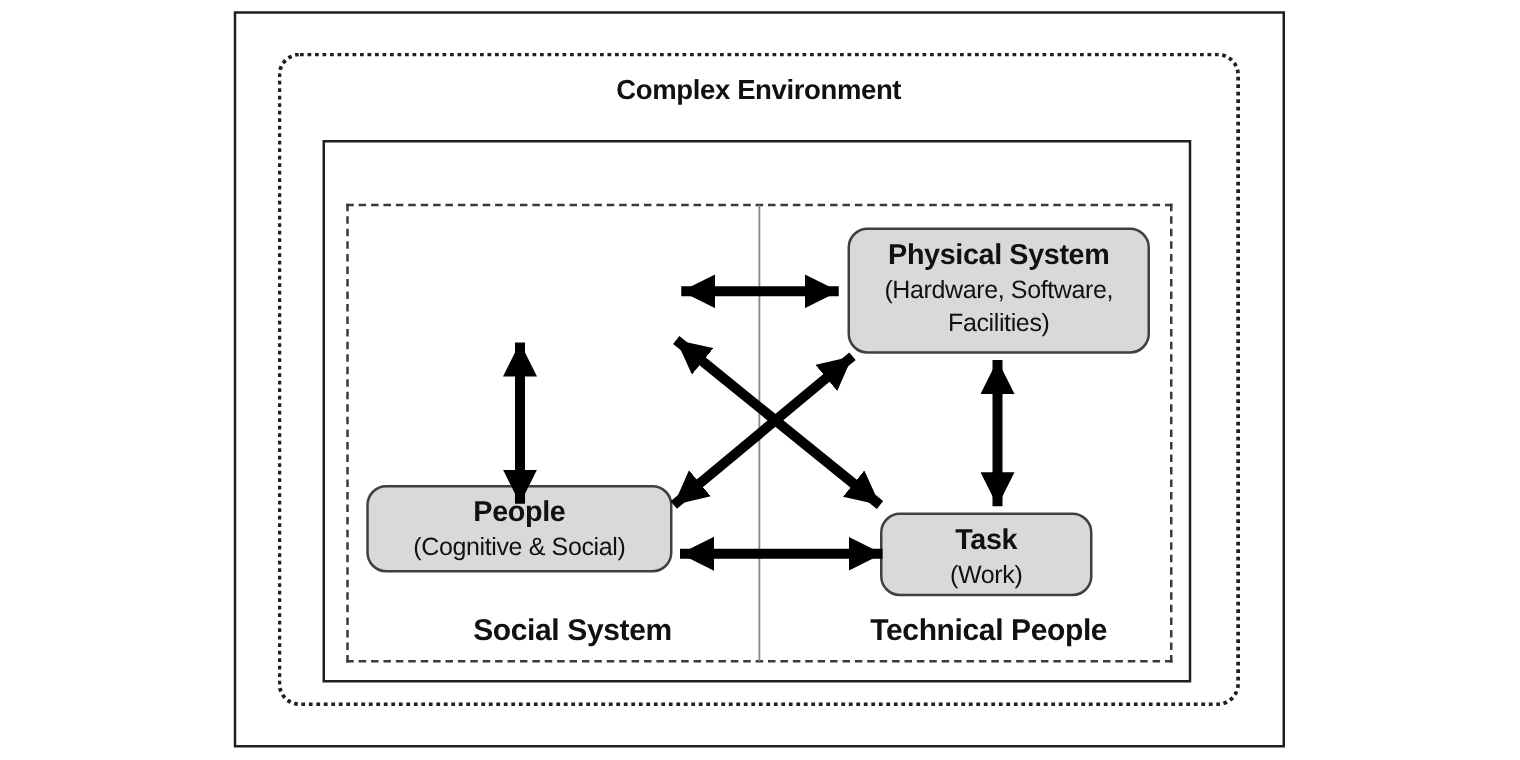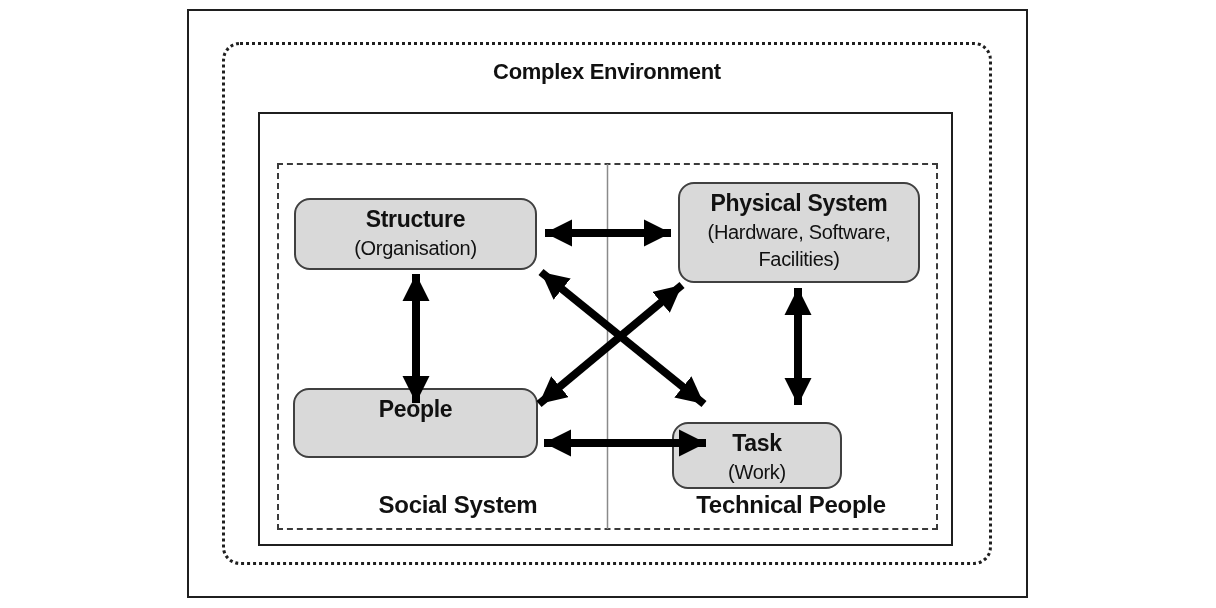--- a/index.html
+++ b/index.html
@@ -36,21 +36,21 @@
     background: var(--node-fill, #d9d9d9);
     border: 2.5px solid var(--node-border, #404040);
     border-radius: 16px;
     text-align: center;
     padding-top: 4px;
     z-index: 3;
   }
   .node-structure { left: 294px; top: 198px; width: 243px; height: 72px; }
   .node-physical  { left: 678px; top: 182px; width: 242px; height: 101px; }
   .node-people    { left: 293px; top: 388px; width: 245px; height: 70px; }
-  .node-task      { left: 672px; top: 410px; width: 170px; height: 67px; margin-top: 12px; }
+  .node-task      { left: 704px; top: 410px; width: 170px; height: 67px; }
 
   .node-title {
     font-weight: bold;
     font-size: 23px;
     line-height: 31px;
     letter-spacing: -0.3px;
   }
   .node-sub {
     font-size: 20px;
     line-height: 27px;
@@ -88,33 +88,30 @@
 
 <div class="canvas">
 
   <div class="frame outer-frame"></div>
   <div class="frame dotted-frame"></div>
   <div class="frame solid-frame"></div>
   <div class="frame dashed-frame"></div>
 
   <div class="big-title env-title">Complex Environment</div>
 
-  <div class="node node-structure">
-    <div class="node-title">Structure</div>
-    <div class="node-sub">(Organisation)</div>
-  </div>
 
   <div class="node node-physical">
     <div class="node-title">Physical System</div>
     <div class="node-sub">(Hardware, Software,
 Facilities)</div>
   </div>
 
   <div class="node node-people">
     <div class="node-title">People</div>
+    <div class="node-sub">(Cognitive &amp; Social)</div>
   </div>
 
   <div class="node node-task">
     <div class="node-title">Task</div>
     <div class="node-sub">(Work)</div>
   </div>
 
   <div class="group-label group-social">Social System</div>
   <div class="group-label group-technical">Technical People</div>
 

